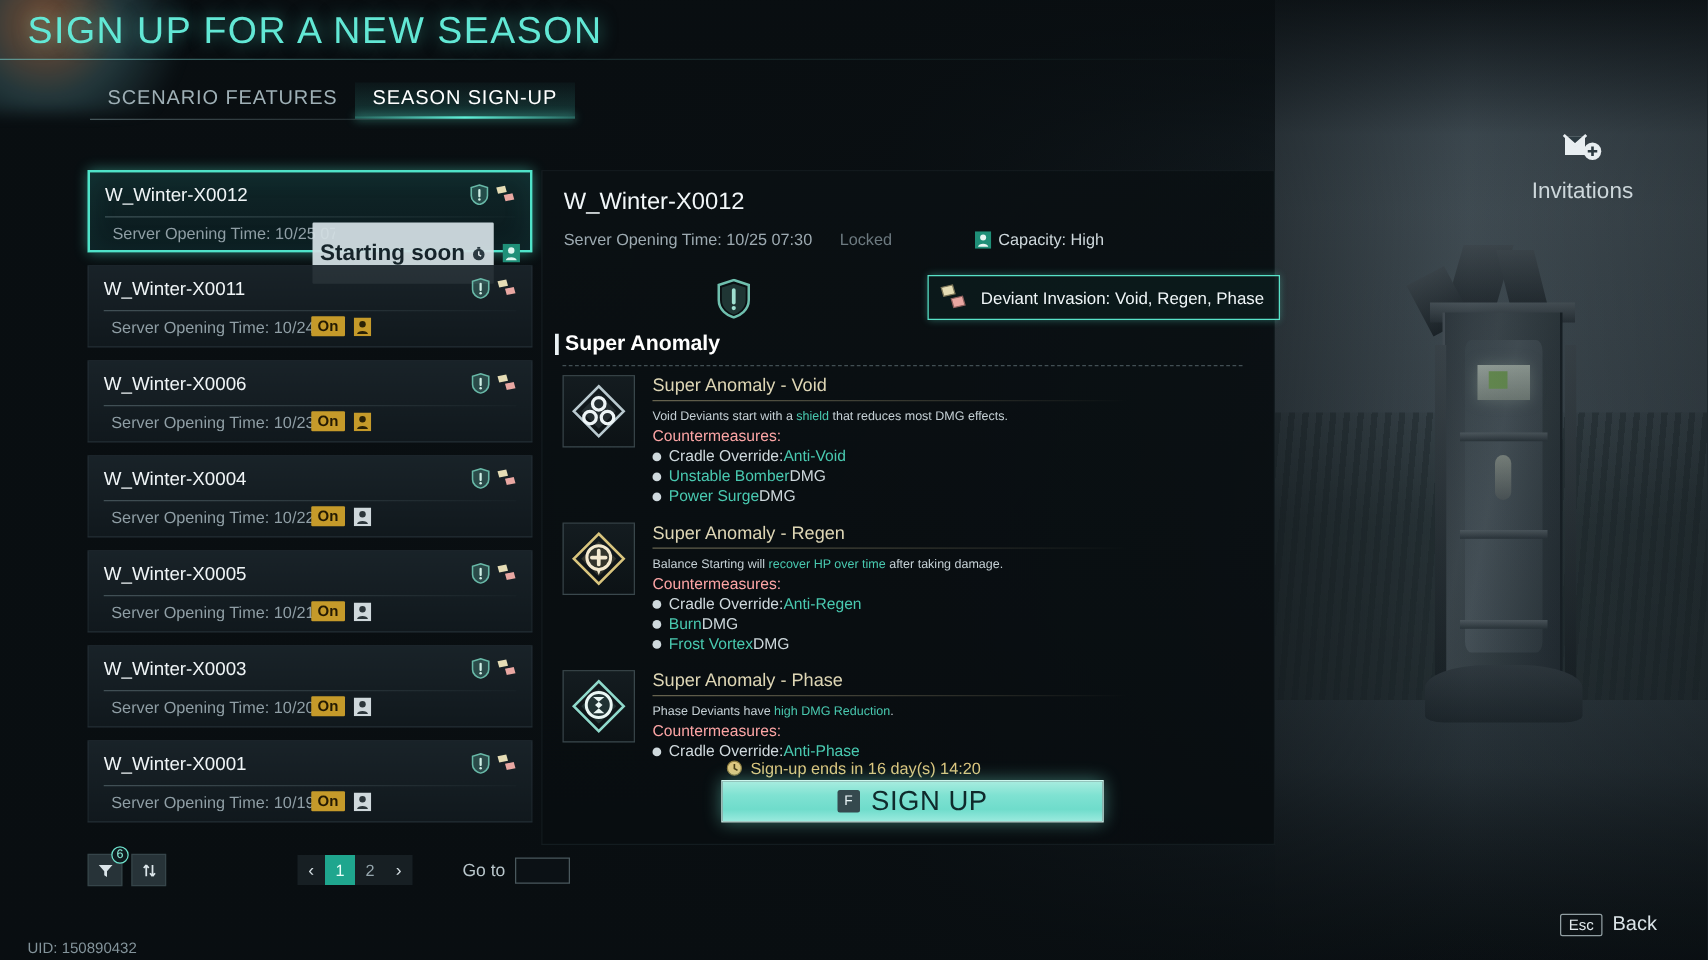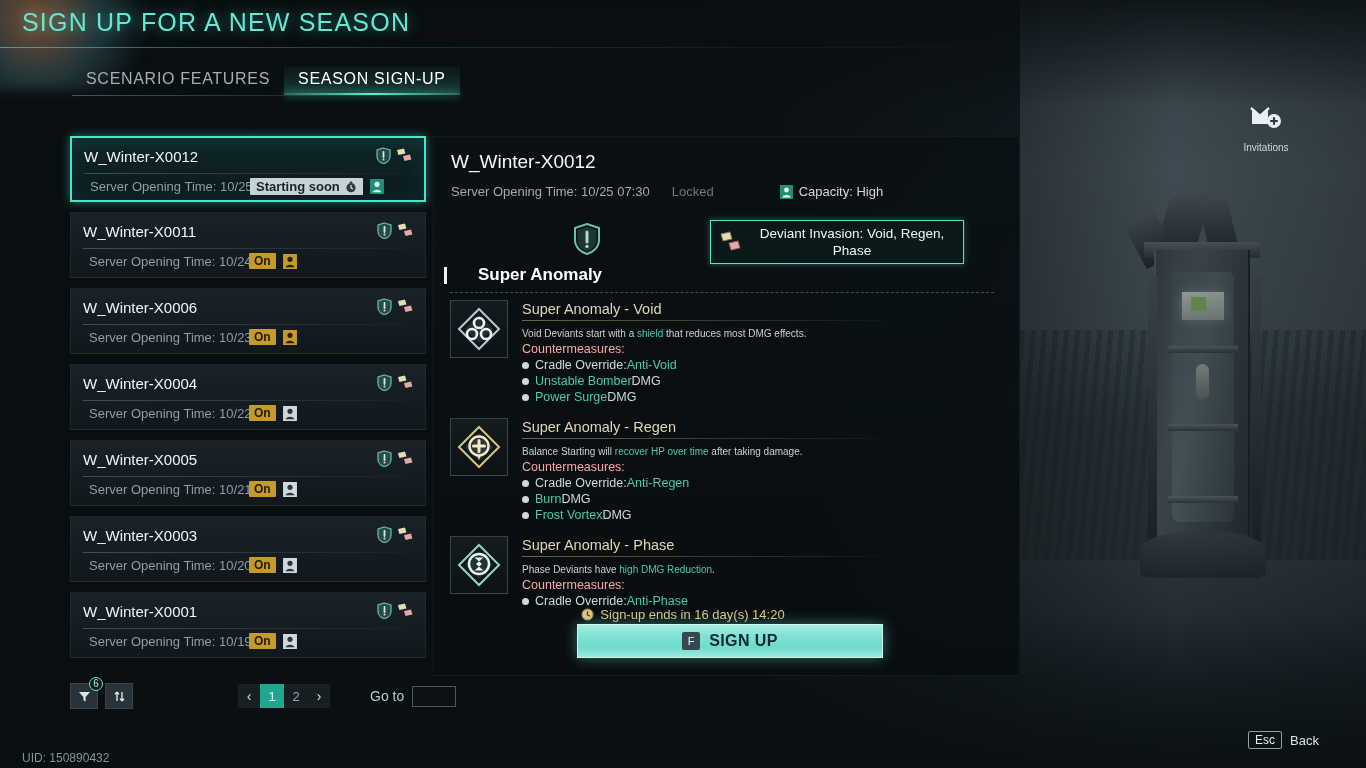--- a/index.html
+++ b/index.html
@@ -88,21 +88,21 @@
   }
   .corner-glow {
     position: absolute; left: -40px; top: -40px; width: 220px; height: 130px;
     background: radial-gradient(circle at 35% 45%, rgba(255,150,90,.45) 0%, rgba(120,200,210,.22) 38%, rgba(0,0,0,0) 70%);
     filter: blur(6px);
   }
 
   
   .page-title {
     position: absolute; left: 22px; top: 8px;
-    font-size: 25px; letter-spacing: 1.2px; font-weight: 400;
+    font-size: 30px; letter-spacing: 1.2px; font-weight: 400;
     color: #62e8d5; text-shadow: 0 0 14px rgba(80,230,210,.55); text-align: center;
   }
   .title-rule {
     position: absolute; left: 0; top: 47px; width: 1366px; height: 1px;
     background: linear-gradient(90deg, rgba(120,220,215,.55) 0%, rgba(120,220,215,.16) 30%, rgba(120,220,215,0) 75%);
   }
   .tabs { position: absolute; left: 72px; top: 66px; display: flex; align-items: flex-end; }
   .tab {
     font-size: 16px; letter-spacing: .7px; padding: 4px 14px 7px; color: #9fb0b6;
     background: transparent; border: none; position: relative;
@@ -117,21 +117,21 @@
     box-shadow: 0 0 8px rgba(90,240,215,.8);
   }
   .tabs-rule {
     position: absolute; left: 72px; top: 95px; width: 360px; height: 1px;
     background: linear-gradient(90deg, rgba(160,190,195,.4), rgba(160,190,195,0));
   }
 
   
   .invitations { position: absolute; left: 1222px; top: 96px; width: 88px; text-align: center; }
   .inv-ico { height: 44px; display: flex; align-items: center; justify-content: center; }
-  .inv-label { font-size: 10px; color: #cdd7db; margin-top: 2px; }
+  .inv-label { font-size: 18px; color: #cdd7db; margin-top: 2px; }
 
   
   .server-list { position: absolute; left: 70px; top: 136px; width: 356px; height: 540px; }
   .srv {
     position: relative; height: 66px; margin-bottom: 10px;
     background: linear-gradient(180deg, rgba(26,36,42,.92) 0%, rgba(17,25,30,.92) 100%);
     border: 1px solid rgba(120,150,160,.10);
   }
   .srv.selected {
     border: 2px solid #4fe3c9;
@@ -146,22 +146,22 @@
   .srv-time {
     position: absolute; left: 18px; top: 41px; font-size: 13px; color: #8f9ea5;
     white-space: nowrap; overflow: hidden; width: 178px;
   }
   .srv-badges { position: absolute; left: 178px; top: 40px; display: flex; align-items: center; gap: 6px; }
   .b-on {
     background: #c59a2a; color: #241a03; font-size: 12px; line-height: 16px;
     padding: 0 5px; font-weight: 700; border-radius: 1px;
   }
   .b-soon {
-    background: rgba(210,222,226,.94); color: #16242a; font-size: 13px; line-height: 17px;
-    padding: 0 6px; display: flex; align-items: center; gap: 5px; font-weight: 600; border-radius: 1px; text-align: center;
+    background: rgba(210,222,226,.94); color: #16242a; font-size: 18px; line-height: 17px;
+    padding: 16px 6px; display: flex; align-items: center; gap: 5px; font-weight: 600; border-radius: 1px; text-align: center;
   }
   .b-cap { width: 16px; height: 16px; display: flex; align-items: center; justify-content: center; }
   .srv-ico { position: absolute; right: 10px; top: 9px; display: flex; align-items: flex-start; gap: 5px; }
 
   
   .paging { position: absolute; left: 70px; top: 683px; display: flex; align-items: center; }
   .pg-tool {
     width: 28px; height: 26px; background: rgba(45,57,64,.85);
     display: flex; align-items: center; justify-content: center;
     border: 1px solid rgba(130,155,162,.18); position: relative; margin-right: 7px;
@@ -194,29 +194,29 @@
     background: linear-gradient(180deg, rgba(10,16,19,.93) 0%, rgba(8,13,16,.93) 100%);
     border: 1px solid rgba(110,140,150,.10);
   }
   .d-title { position: absolute; left: 17px; top: 14px; font-size: 19px; color: #f2f7f9; }
   .d-meta { position: absolute; left: 17px; top: 47px; display: flex; align-items: center; font-size: 13px; }
   .d-time { color: #9daab1; }
   .d-locked { color: #6d7a80; margin-left: 22px; }
   .d-cap { color: #cfd9dd; margin-left: 22px; display: flex; align-items: center; gap: 6px; padding-left: 44px; }
   .d-shield { position: absolute; left: 139px; top: 86px; }
   .d-invasion {
-    position: absolute; left: 276px; top: 83px; width: 254px; min-height: 36px;
+    position: absolute; left: 308px; top: 83px; width: 282px; min-height: 36px;
     border: 1px solid #58e2c8; box-shadow: 0 0 6px rgba(88,226,200,.4);
     background: rgba(12,28,30,.75);
     display: flex; align-items: center; padding: 4px 8px;
   }
   .d-inv-text { flex: 1; text-align: center; font-size: 13.5px; color: #f0f6f8; line-height: 17px; padding-left: 4px; }
   .sec-head { position: absolute; left: 444px; top: 265px; display: flex; align-items: center; }
   .sec-bar { width: 3px; height: 17px; background: #eaf2f5; margin-right: 5px; }
-  .sec-title { font-size: 17px; font-weight: 700; color: #ffffff; margin-left: 26px; }
+  .sec-title { font-size: 17px; font-weight: 700; color: #ffffff; }
   .sec-dash {
     position: absolute; left: 450px; top: 292px; width: 544px; height: 0;
     border-top: 1px dashed rgba(150,175,182,.4);
   }
 
   .anoms { position: absolute; left: 450px; top: 300px; width: 560px; }
   .anom { display: flex; margin-bottom: 13px; justify-content: center; }
   .anom-ico {
     width: 58px; height: 58px; flex: none; margin-right: 14px;
     background: linear-gradient(180deg, #141c20, #0c1215);
@@ -248,29 +248,29 @@
     background: linear-gradient(180deg, #a8ecdf 0%, #7fe2d2 35%, #6fdccb 70%, #9aeade 100%);
     border: 1px solid #cdf6ee;
     box-shadow: 0 0 14px rgba(110,225,205,.45);
     display: flex; align-items: center; justify-content: center; gap: 9px;
   }
   .signup-key {
     width: 18px; height: 18px; background: #35494e; color: #e9f4f6;
     font-size: 11px; display: flex; align-items: center; justify-content: center;
     border-radius: 2px;
   }
-  .signup-label { font-size: 16px; font-weight: 700; color: #0f2a2c; letter-spacing: .4px; }
+  .signup-label { font-size: 22px; font-weight: 400; color: #0f2a2c; letter-spacing: .4px; }
 
   
   .esc-back { position: absolute; left: 1248px; top: 731px; display: flex; align-items: center; gap: 8px; }
   .esc-key {
     border: 1px solid rgba(190,205,210,.75); color: #e3ebee; font-size: 12px;
     padding: 1px 6px; border-radius: 2px;
   }
-  .back-label { font-size: 13px; color: #dbe4e8; }
+  .back-label { font-size: 16px; color: #dbe4e8; }
 </style>
 </head>
 <body>
 
 <div id="app">
 
   <div class="bg-base"></div>
   <div class="bg-sky"></div>
   <div class="bg-forest"></div>
   <div class="bg-ground"></div>

